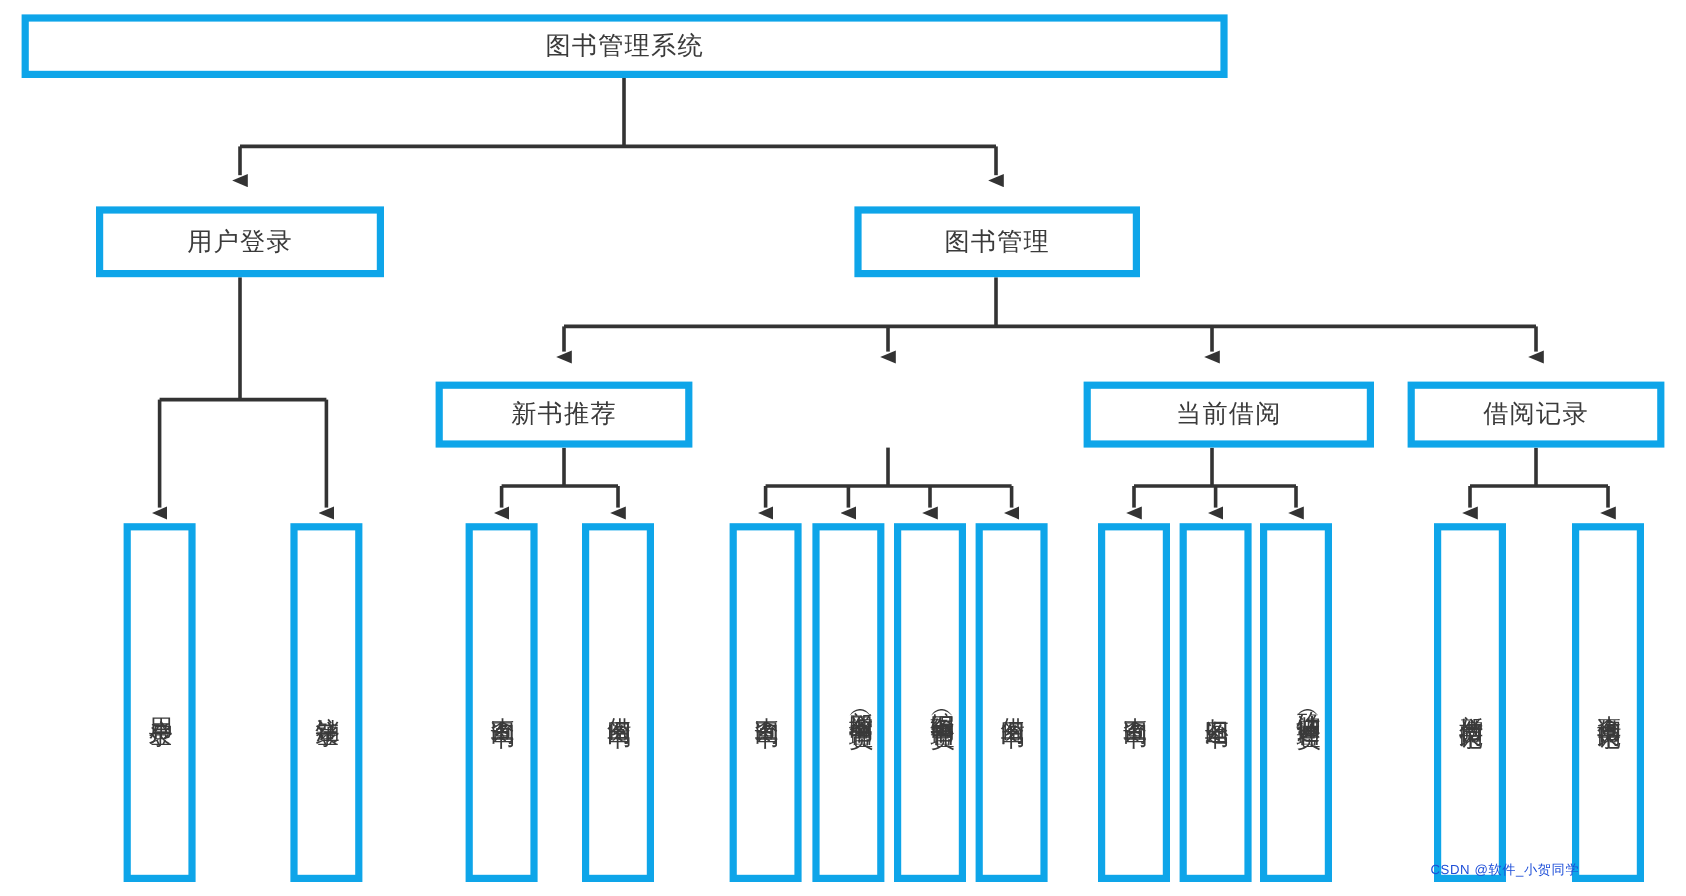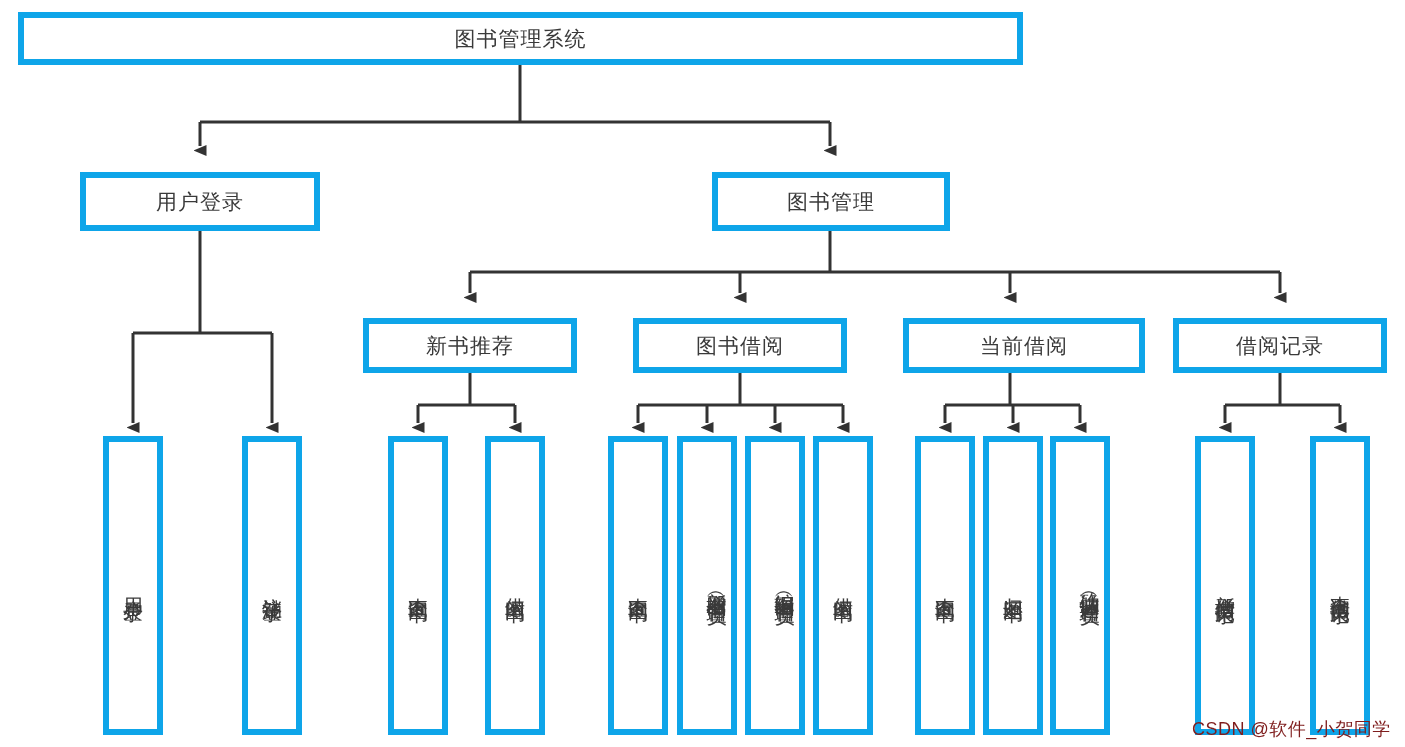--- a/index.html
+++ b/index.html
@@ -45,22 +45,22 @@
     font-size: 20px;
     line-height: 1.45;
     letter-spacing: 2px;
     padding: 6px 0;
   }
   .node.vert.top-aligned {
     align-items: flex-start;
   }
   .watermark {
     position: absolute;
-    color: #7f1d1d;
-    font-size: 18px;
+    color: #1d4ed8;
+    font-size: 11px;
     white-space: nowrap;
     letter-spacing: 0.5px;
   }
 </style>
 </head>
 <body>
 
 <div id="canvas">
 
   <svg class="wires" viewBox="0 0 1405 747">
@@ -115,21 +115,20 @@
   </svg>
 
   <div class="node horiz" style="left:18px; top:12px; width:1005px; height:53px;">图书管理系统</div>
 
   <div class="node horiz" style="left:80px; top:172px; width:240px; height:59px;">用户登录</div>
 
   <div class="node horiz" style="left:363px; top:318px; width:214px; height:55px;">新书推荐</div>
 
   <div class="node horiz" style="left:712px; top:172px; width:238px; height:59px;">图书管理</div>
 
-  <div class="node horiz" style="left:633px; top:318px; width:214px; height:55px;">图书借阅</div>
 
   <div class="node horiz" style="left:903px; top:318px; width:242px; height:55px;">当前借阅</div>
 
   <div class="node horiz" style="left:1173px; top:318px; width:214px; height:55px;">借阅记录</div>
 
   <div class="node vert" style="left:103px; top:436px; width:60px; height:299px;">用户登录</div>
 
   <div class="node vert" style="left:242px; top:436px; width:60px; height:299px;">注销登录</div>
 
   <div class="node vert" style="left:388px; top:436px; width:60px; height:299px;">查询图书</div>

